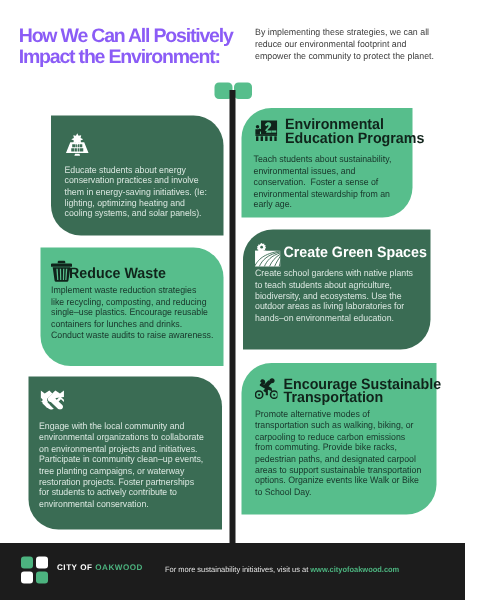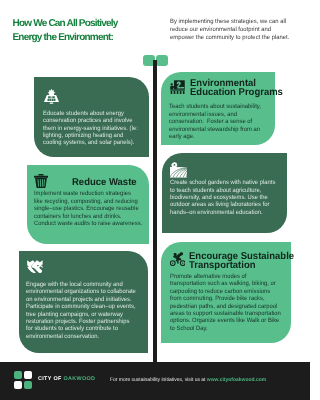--- a/index.html
+++ b/index.html
@@ -3,22 +3,22 @@
 <meta charset="utf-8">
 <style>
   * { box-sizing:border-box; margin:0; padding:0; }
   html,body { width:310px; height:400px; }
   body { background:#ffffff; font-family:"Liberation Sans", sans-serif;
          position:relative; overflow:hidden; -webkit-font-smoothing:antialiased; text-rendering:geometricPrecision; }
   .page { position:absolute; left:0; top:0; width:310px; height:400px; }
 
   
   .title { position:absolute; left:12.5px; top:17px; width:160px;
-           font-size:10px; font-weight:700; line-height:14px;
-           letter-spacing:-0.8px; color:#15803d; }
+           font-size:13px; font-weight:700; line-height:14px;
+           letter-spacing:-0.8px; color:#8b5cf6; }
   .title div { white-space:pre; }
   .intro { position:absolute; left:169.5px; top:17.6px; width:130px;
            font-size:6.1px; line-height:8px; color:#3c3c3c; }
   .intro div { white-space:pre; transform:scaleX(0.965); transform-origin:left top; }
 
   
   .stem { position:absolute; left:153.1px; top:60px; width:3.6px; height:302px; background:#1d1d1d; }
   .leaf { position:absolute; width:11.8px; height:11.5px; background:#57be8c;
           border-radius:3px; top:54.8px; }
   .leafL { left:143.2px; }
@@ -46,21 +46,21 @@
   .fnote { position:absolute; left:110px; top:376.5px; font-size:5.2px; color:#e2e2e2; white-space:pre;
            transform:scaleX(0.96); transform-origin:left top; }
   .fnote a { color:#4cb37f; font-weight:700; text-decoration:none; }
 </style>
 </head>
 <body>
 
 <div class="page">
   <div class="title">
     <div>How We Can All Positively</div>
-    <div>Energy the Environment:</div>
+    <div>Impact the Environment:</div>
   </div>
   <div class="intro">
     <div>By implementing these strategies, we can all</div>
     <div>reduce our environmental footprint and</div>
     <div>empower the community to protect the planet.</div>
   </div>
 
   <div class="leaf leafL"></div>
   <div class="leaf leafR"></div>
   <div class="stem"></div>
@@ -123,21 +123,21 @@
         <g fill="currentColor">
 <path d="M37 0 h26 a5 5 0 0 1 5 5 v7 h-36 v-7 a5 5 0 0 1 5 -5 z"></path>
 <path d="M4 13 h92 a5 5 0 0 1 5 5 v5 a5 5 0 0 1 -5 5 h-92 a5 5 0 0 1 -5 -5 v-5 a5 5 0 0 1 5 -5 z"></path>
 <path d="M8 30 h84 l-9 64 a7 7 0 0 1 -7 6 h-52 a7 7 0 0 1 -7 -6 z
          M25.5 38 l4 53 h5.5 l-3 -53 z
          M42 38 l1.5 53 h5.5 l-1 -53 z
          M57.5 38 l-1 53 h5.5 l1.5 -53 z
          M71 38 l-3 53 h5.5 l4 -53 z"></path>
 </g>
       </svg></span>
-  <div class="ttl" style="left:72px;top:178.1px;color:#10241b;text-align:right;">
+  <div class="ttl" style="left:46px;top:178.1px;color:#10241b;text-align:right;">
     <div>Reduce Waste</div>
   </div>
   <div class="bdy" style="left:33.9px;top:190.3px;color:#18352a;">
     <div>Implement waste reduction strategies</div>
     <div>like recycling, composting, and reducing</div>
     <div>single–use plastics. Encourage reusable</div>
     <div>containers for lunches and drinks.</div>
     <div>Conduct waste audits to raise awareness.</div>
   </div>
 
@@ -151,20 +151,23 @@
 <path d="M-2 92 C 12 66 32 42 101 31"></path>
 <path d="M17 92 C 28 68 48 45 101 34.5"></path>
 <path d="M37 92 C 46 70 64 49 101 38.5"></path>
 <path d="M57 92 C 65 73 80 55 101 43"></path>
 <path d="M77 92 C 83 77 92 64 101 50"></path>
 <path d="M95 92 C 97 85 99 76 101 66"></path>
 </g>
 <path d="M0 30 H44 V34 H0 Z"></path>
 </g>
       </svg></span>
+  <div class="ttl" style="left:189.4px;top:163.6px;color:#ffffff;">
+    <div>Create Green Spaces</div>
+  </div>
   <div class="bdy" style="left:170.0px;top:179.2px;color:#d9e6df;">
     <div>Create school gardens with native plants</div>
     <div>to teach students about agriculture,</div>
     <div>biodiversity, and ecosystems. Use the</div>
     <div>outdoor areas as living laboratories for</div>
     <div>hands–on environmental education.</div>
   </div>
 
   <div class="card dark rA" style="left:19.2px;top:251.0px;width:128.8px;height:102.0px;"></div>
   <span class="ico" style="left:27.2px;top:259.6px;color:#ffffff;"><svg viewBox="0 0 100 88" width="15.8" height="13.6" aria-hidden="true">

